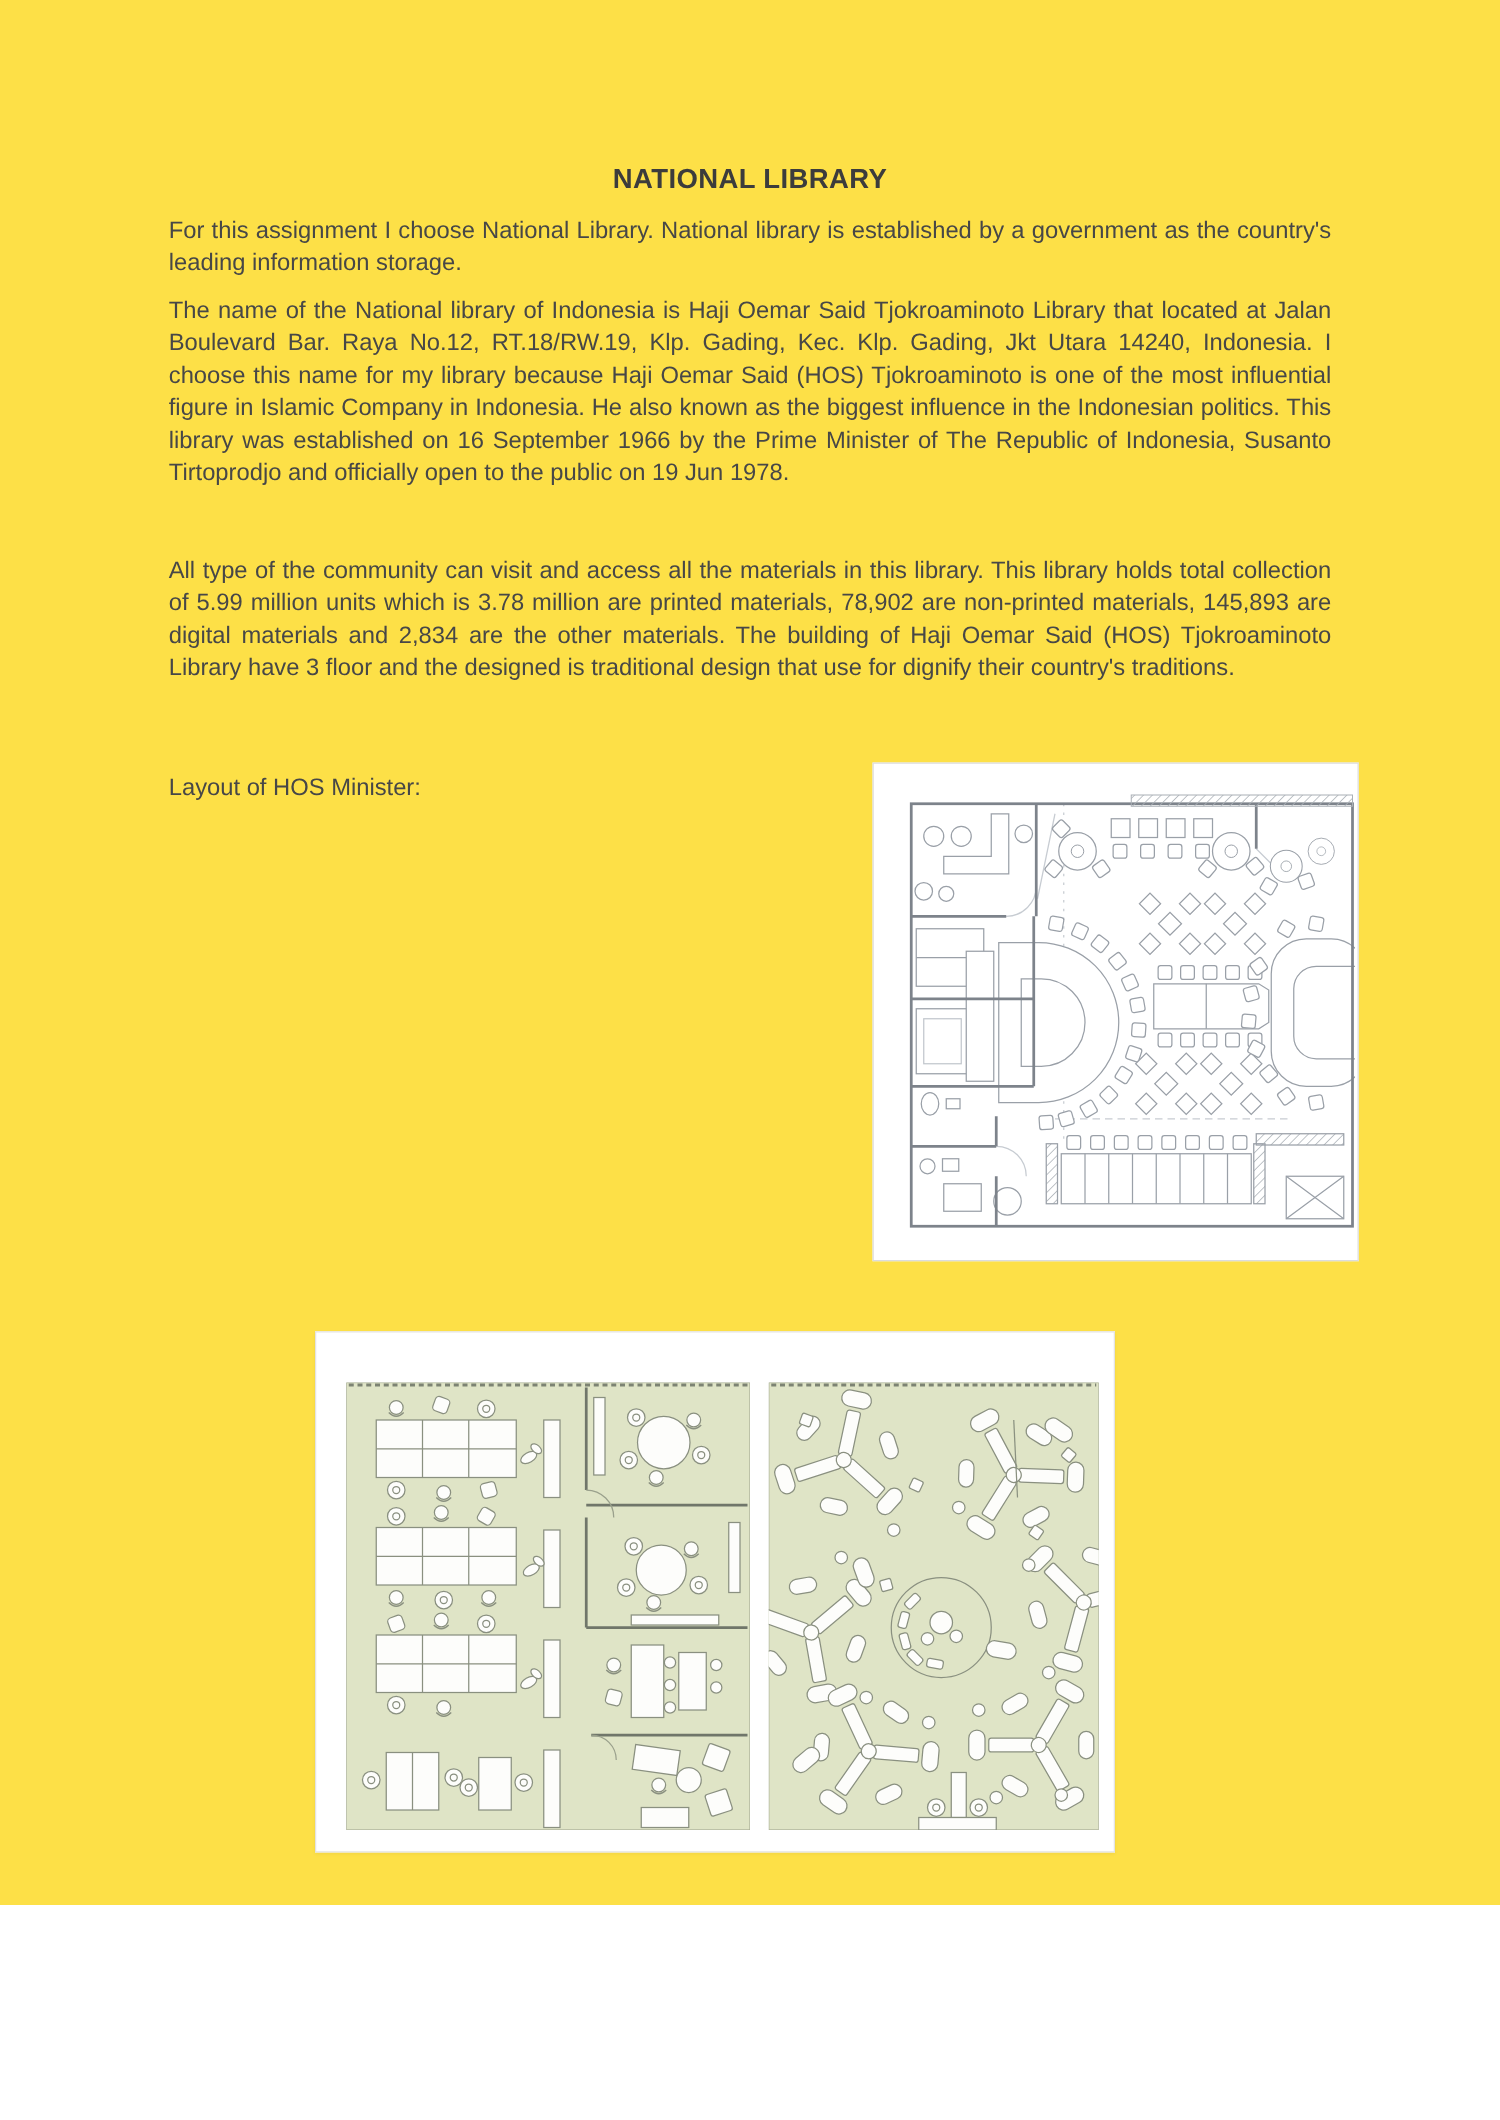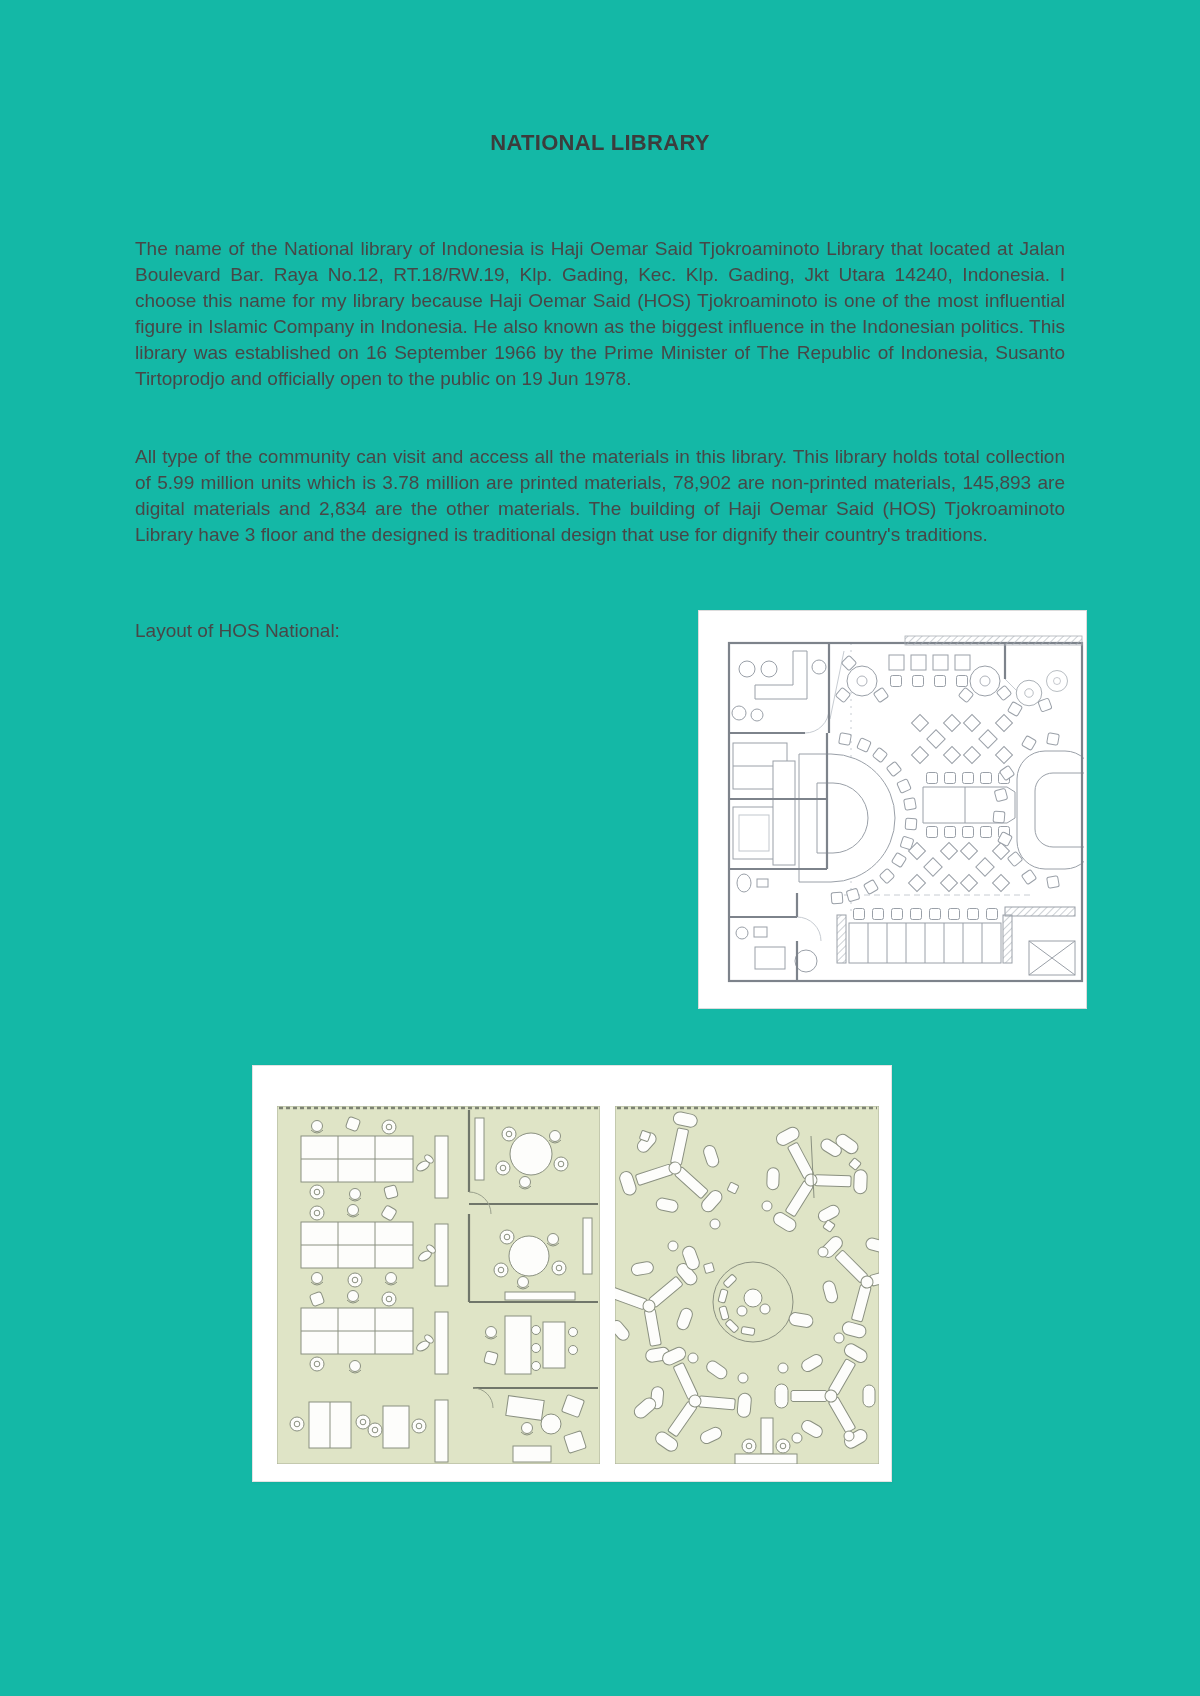--- a/index.html
+++ b/index.html
@@ -1,17 +1,17 @@
 <!DOCTYPE html>
 <html><head>
 <meta charset="utf-8">
 <style>
   html,body { margin:0; padding:0; background:#ffffff; }
   .page {
-    position:relative; width:1200px; height:1696px; background:#14b8a6;
+    position:relative; width:1200px; height:1524px; background:#fde047;
     font-family:"Liberation Sans", sans-serif; color:#474747; overflow:hidden;
   }
   .doc-title {
     position:absolute; left:135px; top:130px; width:930px; margin:0;
     text-align:center; font-size:22px; font-weight:bold; color:#3c3c3c; letter-spacing:0.3px;
   }
   .para {
     position:absolute; left:135px; width:930px; margin:0;
     font-size:19px; line-height:26px; text-align:justify; text-align-last:left;
   }
@@ -30,24 +30,25 @@
   .fig2 .plan-left  { left:24px; }
   .fig2 .plan-right { left:362px; }
 </style>
 </head>
 <body>
 
 <div class="page">
 
   <h1 class="doc-title">NATIONAL LIBRARY</h1>
 
+  <p class="para p1">For this assignment I choose National Library. National library is established by a government as the country's leading information storage.</p>
   <p class="para p2">The name of the National library of Indonesia is Haji Oemar Said Tjokroaminoto Library that located at Jalan Boulevard Bar. Raya No.12, RT.18/RW.19, Klp. Gading, Kec. Klp. Gading, Jkt Utara 14240, Indonesia. I choose this name for my library because Haji Oemar Said (HOS) Tjokroaminoto is one of the most influential figure in Islamic Company in Indonesia. He also known as the biggest influence in the Indonesian politics. This library was established on 16 September 1966 by the Prime Minister of The Republic of Indonesia, Susanto Tirtoprodjo and officially open to the public on 19 Jun 1978.</p>
   <p class="para p3">All type of the community can visit and access all the materials in this library. This library holds total collection of 5.99 million units which is 3.78 million are printed materials, 78,902 are non-printed materials, 145,893 are digital materials and 2,834 are the other materials. The building of Haji Oemar Said (HOS) Tjokroaminoto Library have 3 floor and the designed is traditional design that use for dignify their country's traditions.</p>
 
-  <div class="caption">Layout of HOS National:</div>
+  <div class="caption">Layout of HOS Minister:</div>
 
   <figure class="fig fig1">
     <svg width="385" height="395" viewBox="0 0 385 395" xmlns="http://www.w3.org/2000/svg">
       <defs>
         <pattern id="hatchA" width="5" height="10" patternUnits="userSpaceOnUse" patternTransform="rotate(45)">
           <line x1="0" y1="0" x2="0" y2="10" stroke="#aab0b6" stroke-width="1.2"></line>
         </pattern>
         <g id="xc" fill="#ffffff" stroke="#9aa0a8" stroke-width="1">
           <rect x="-6.5" y="-6.5" width="13" height="13" transform="rotate(45)"></rect>
           <rect x="-6" y="-6" width="12" height="12" transform="translate(16,-16) rotate(45)"></rect>

